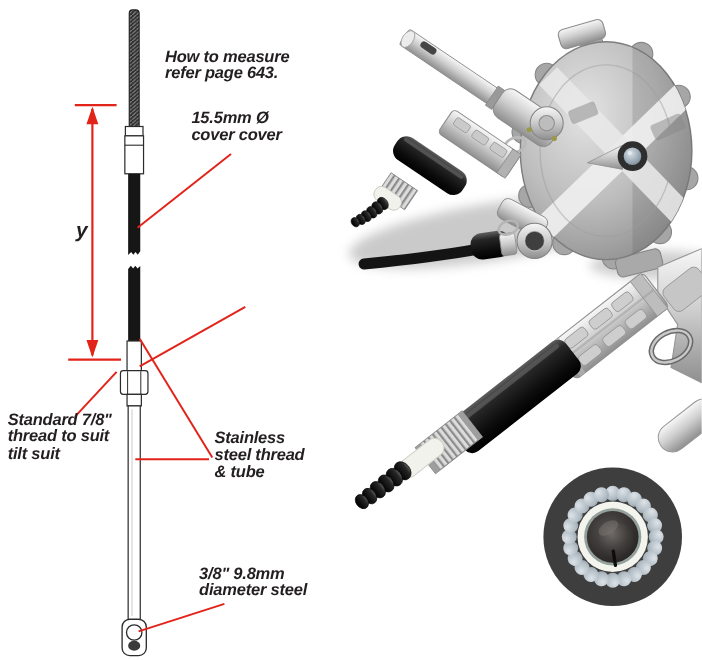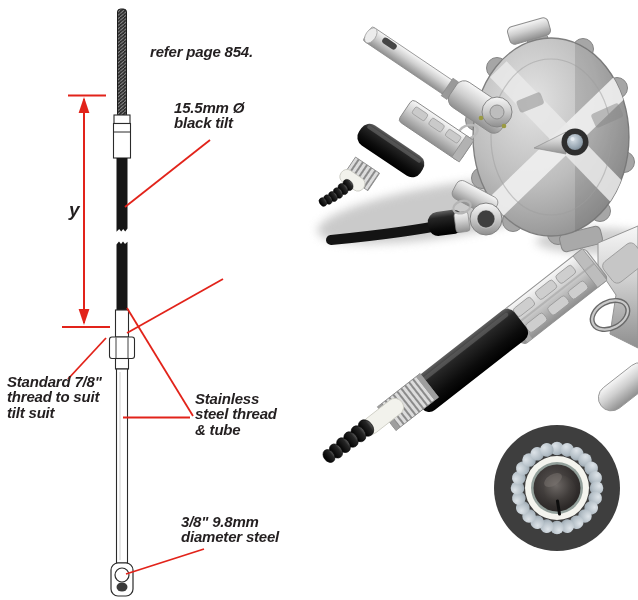--- a/index.html
+++ b/index.html
@@ -276,25 +276,26 @@
     <path d="M210,140 L125,207"></path>
     <path d="M223,279 L127,333"></path>
     <path d="M68,379 L106,338"></path>
     <path d="M193,416 L127,308"></path>
     <path d="M190,417.5 L123,417.5"></path>
     <path d="M204,549 L126,574"></path>
   </g>
 </svg>
 
 <div class="label" style="left:150px;top:44px">
-  <div>refer page 854.</div>
+  <div>How to measure</div>
+  <div>refer page 643.</div>
 </div>
 <div class="label" style="left:174px;top:100px">
   <div>15.5mm Ø</div>
-  <div>black tilt</div>
+  <div>cover cover</div>
 </div>
 <div class="label" style="left:7px;top:374px">
   <div>Standard 7/8"</div>
   <div>thread to suit</div>
   <div>tilt suit</div>
 </div>
 <div class="label" style="left:195px;top:391px">
   <div>Stainless</div>
   <div>steel thread</div>
   <div>&amp; tube</div>

